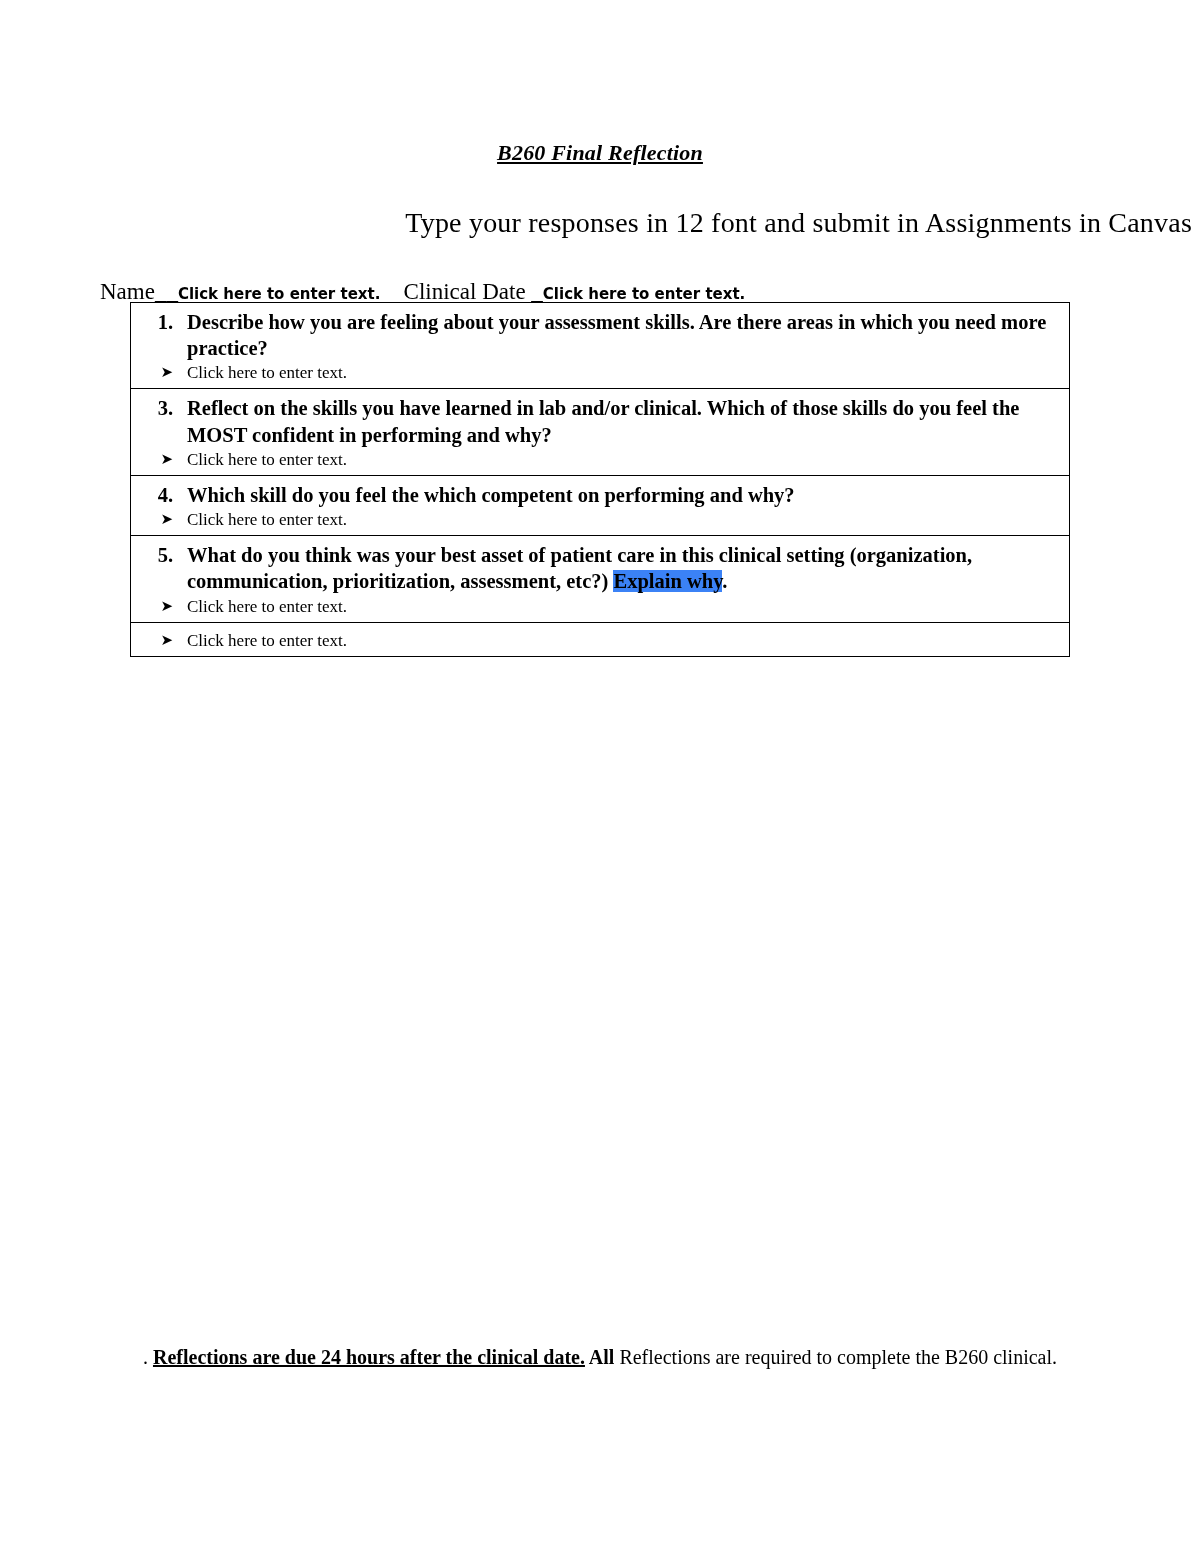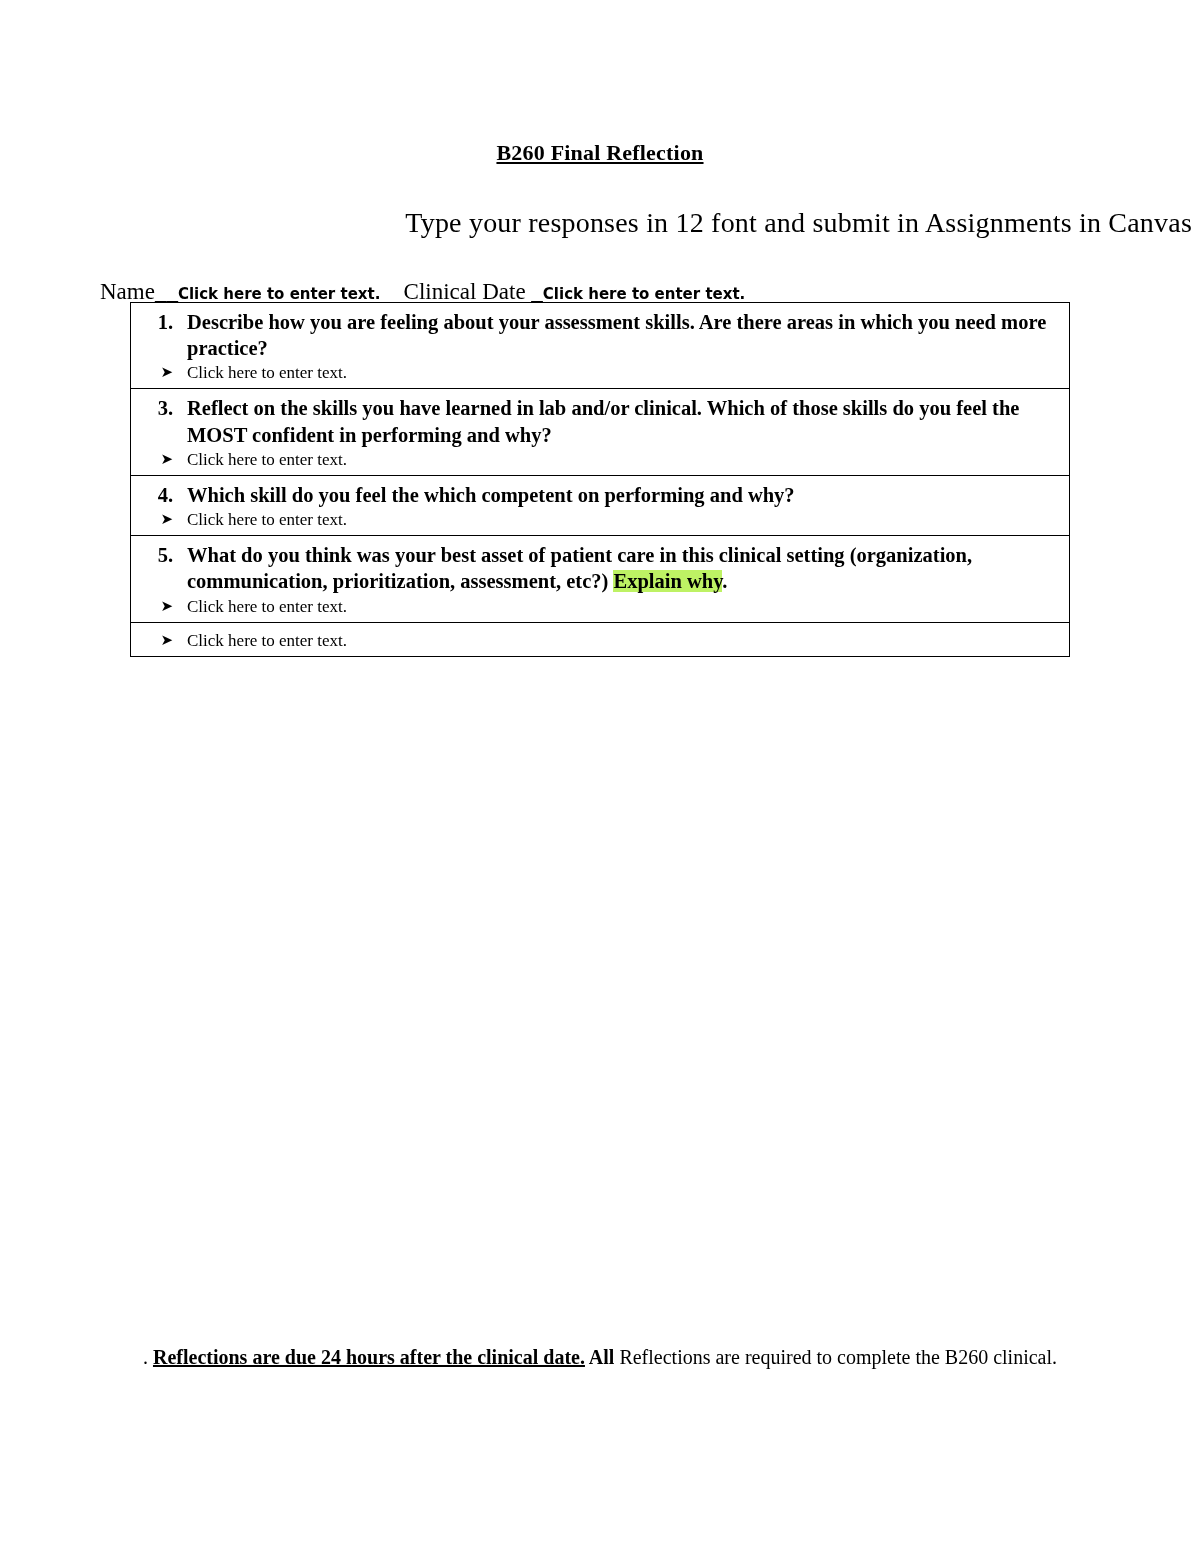--- a/index.html
+++ b/index.html
@@ -21,20 +21,21 @@
     box-sizing: border-box;
   }
   .doc-title {
     text-align: center;
     font-weight: bold;
     font-size: 22px;
     text-decoration: underline;
     margin: 0;
     padding-top: 140px;
     letter-spacing: 0.2px;
+    font-style: italic;
   }
   .subtitle {
     text-align: right;
     font-size: 28px;
     margin: 8px;
     padding-top: 33px;
     letter-spacing: 0.2px;
   }
   .name-line {
     margin: 0;
@@ -80,21 +81,21 @@
     width: 46px;
     flex: 0 0 46px;
     text-align: right;
     padding-right: 14px;
     box-sizing: border-box;
   }
   .q-text {
     flex: 1;
   }
   .highlight {
-    background: #bef264;
+    background: #3b82f6;
   }
   .answer {
     display: flex;
     align-items: flex-start;
     margin-top: 2px;
   }
   .bullet {
     width: 46px;
     flex: 0 0 46px;
     text-align: right;

